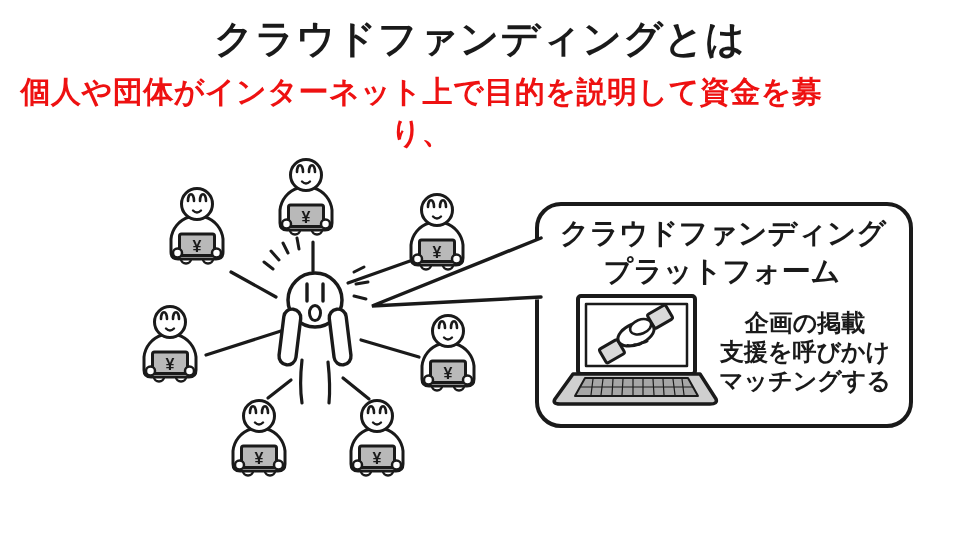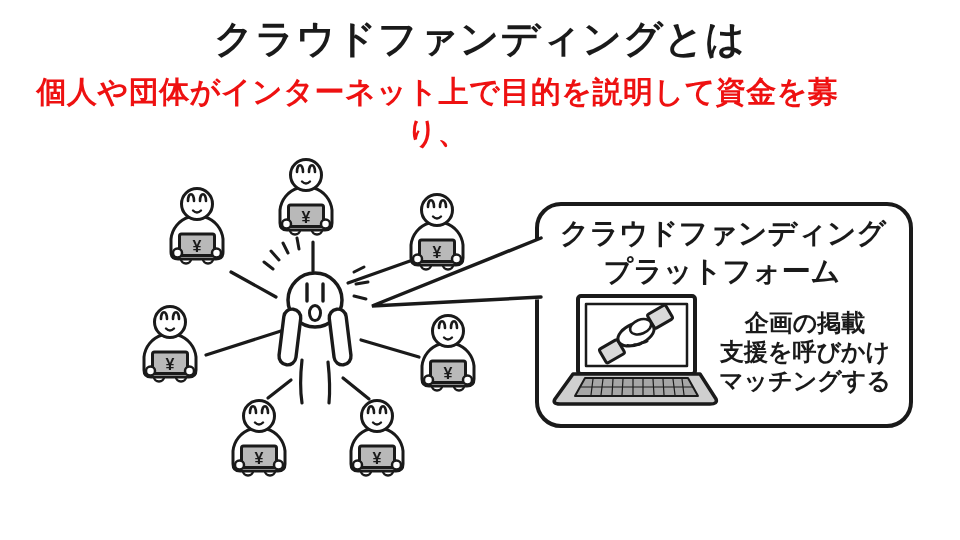--- a/index.html
+++ b/index.html
@@ -10,21 +10,21 @@
     overflow:hidden;
     font-family:"Liberation Sans","DejaVu Sans",sans-serif;
   }
   .title{
     position:absolute;top:12px;left:0;width:960px;
     text-align:center;
     font-size:39px;font-weight:700;color:#1a1a1a;
     letter-spacing:1px;
   }
   .subtitle{
-    position:absolute;top:71px;left:16px;width:843px;
+    position:absolute;top:71px;left:0;width:843px;
     text-align:center;
     font-size:30px;font-weight:700;color:#ee1111;
     line-height:41px;letter-spacing:0.5px;
   }
   .diagram{
     position:absolute;top:150px;left:0;
   }
   .diagram text{
     font-family:"Liberation Sans","DejaVu Sans",sans-serif;
     font-weight:700;fill:#1a1a1a;

